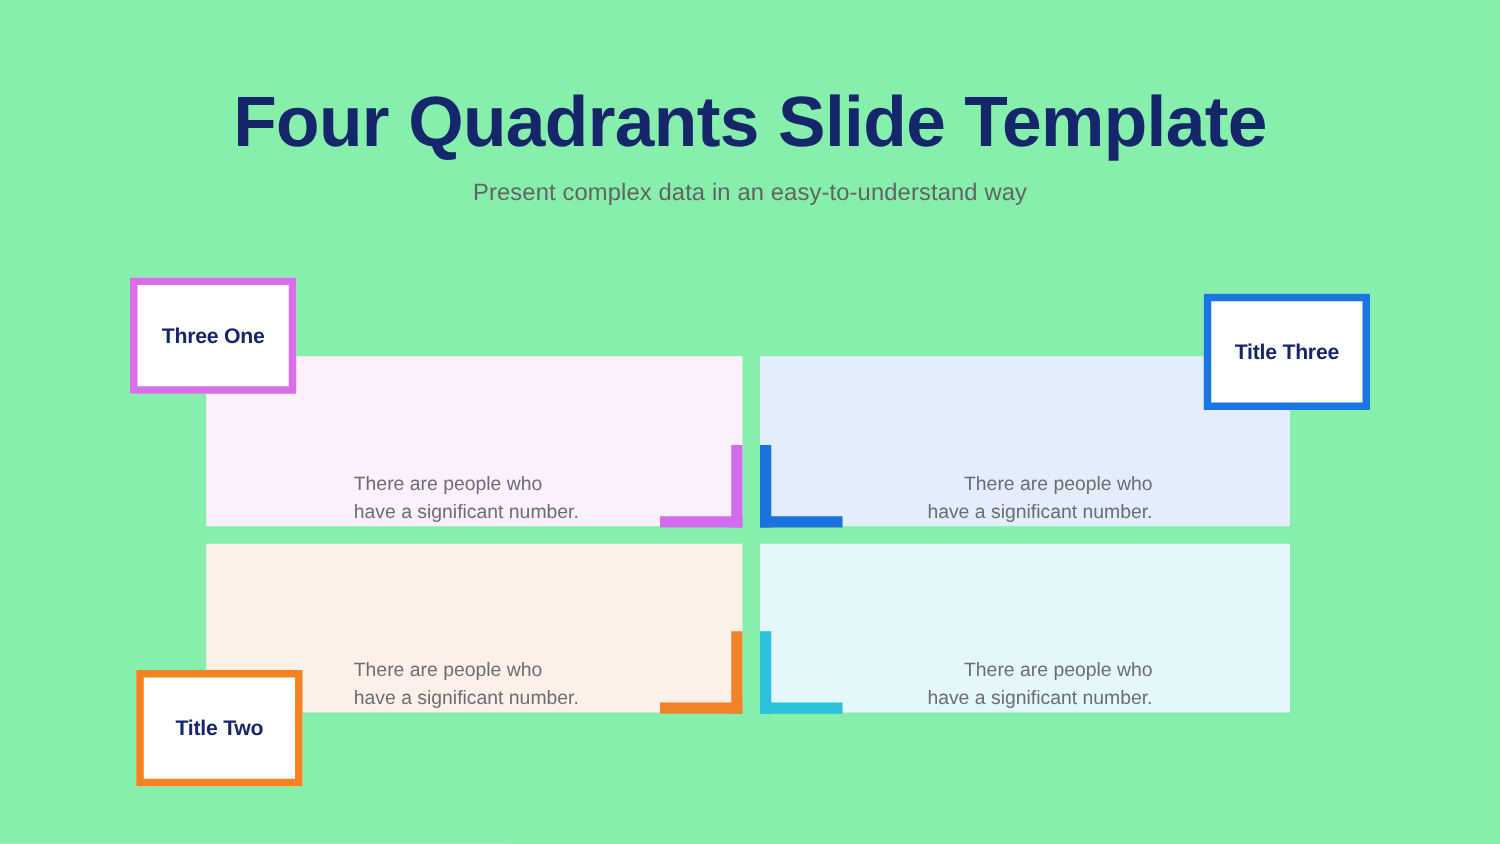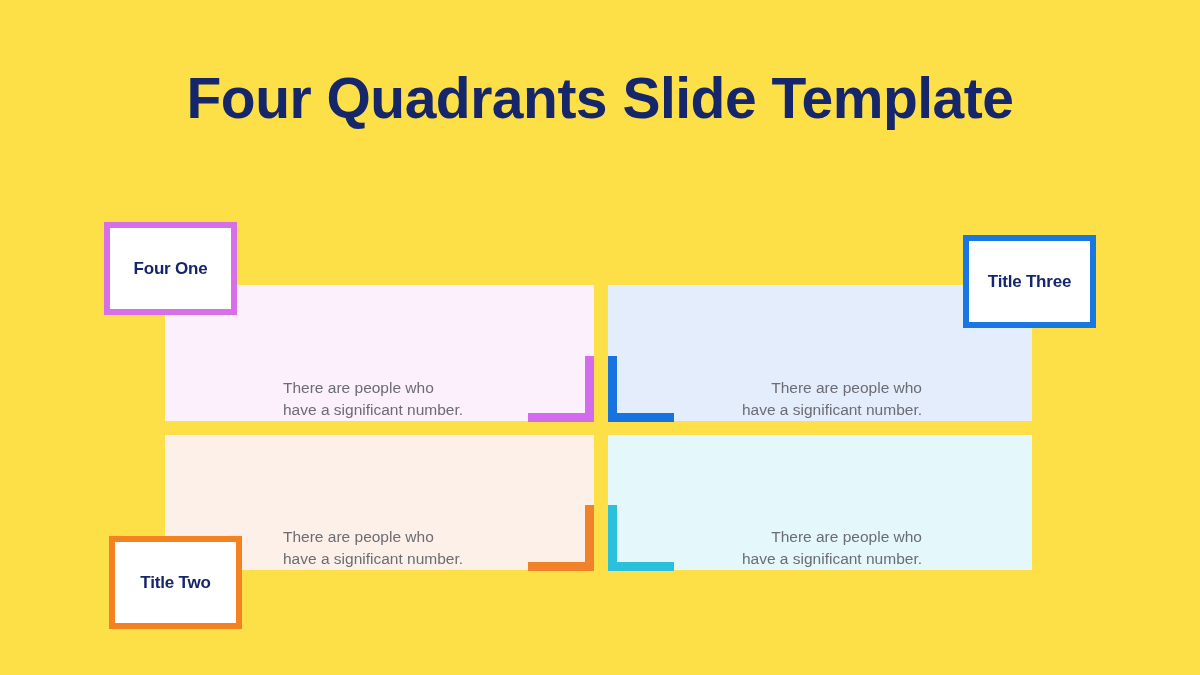--- a/index.html
+++ b/index.html
@@ -9,21 +9,21 @@
     height: 675px;
     background: #ffffff;
     font-family: "Liberation Sans", sans-serif;
     overflow: hidden;
   }
 
   .slide {
     position: relative;
     width: 1200px;
     height: 675px;
-    background: #fde047;
+    background: #86efac;
   }
 
   
   .header {
     position: absolute;
     top: 66px;
     left: 0;
     width: 1200px;
     text-align: center;
   }
@@ -115,20 +115,21 @@
   #title-box-two   { left: 109px; top: 536px; border-color: #F58220; }
   #title-box-four  { left: 963px; top: 536px; border-color: #2BC4DC; }
 </style>
 </head>
 <body>
 
 <div class="slide">
 
   <div class="header">
     <div class="slide-title">Four Quadrants Slide Template</div>
+    <div class="slide-subtitle">Present complex data in an easy-to-understand way</div>
   </div>
 
   <div class="panel left" id="panel-q1">
     <div class="panel-text">There are people who
 have a significant number.</div>
   </div>
 
   <div class="panel right" id="panel-q3">
     <div class="panel-text">There are people who
 have a significant number.</div>
@@ -155,21 +156,21 @@
   <div class="bracket br" id="bracket-q2">
     <i class="v"></i>
       <i class="h"></i>
   </div>
   <div class="bracket bl" id="bracket-q4">
     <i class="v"></i>
       <i class="h"></i>
   </div>
 
   <div class="title-box" id="title-box-one">
-    <span>Four One</span>
+    <span>Three One</span>
   </div>
 
   <div class="title-box" id="title-box-three">
     <span>Title Three</span>
   </div>
 
   <div class="title-box" id="title-box-two">
     <span>Title Two</span>
   </div>
 

